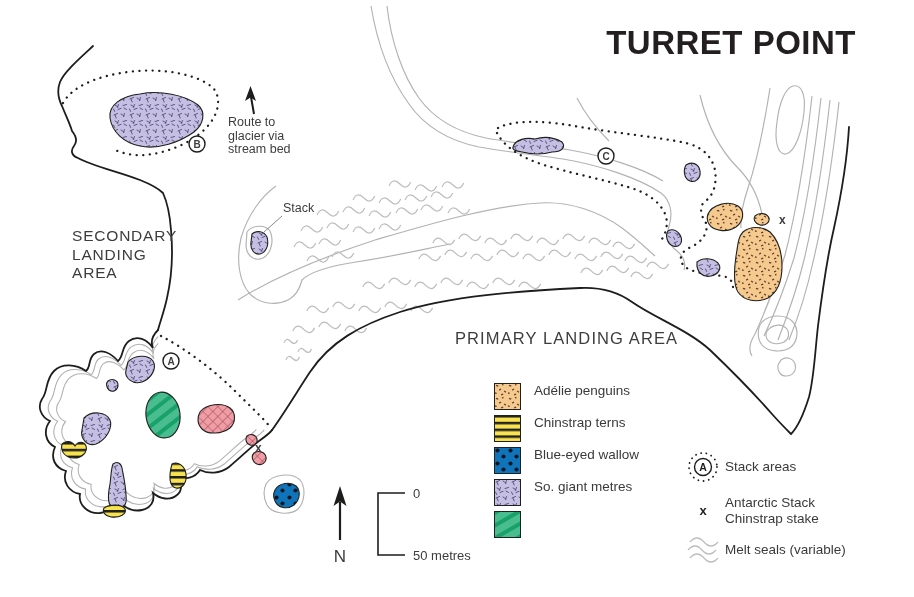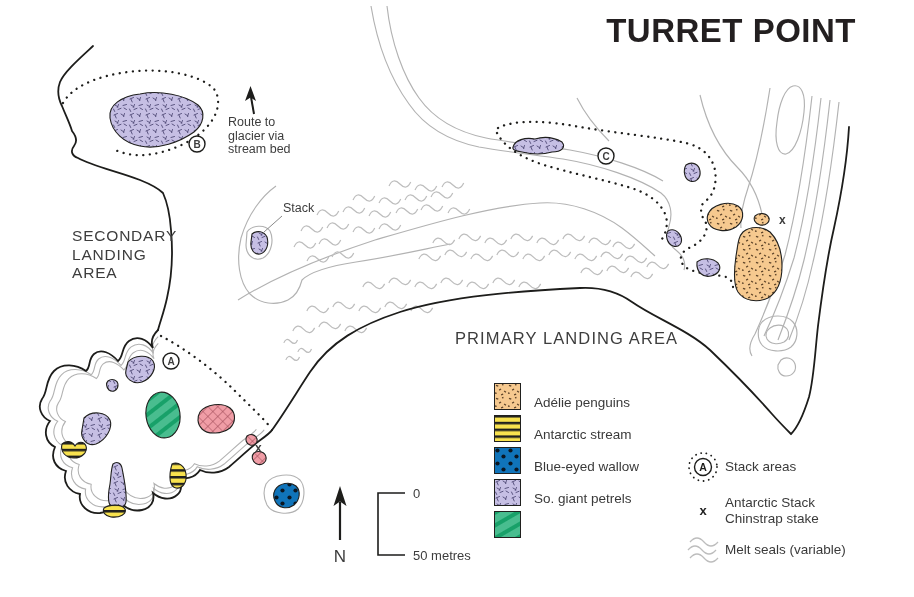--- a/index.html
+++ b/index.html
@@ -1,25 +1,25 @@
 <!DOCTYPE html>
 <html><head>
 <meta charset="utf-8">
 <style>
   html,body{margin:0;padding:0;background:#ffffff;}
   .canvas{position:relative;width:914px;height:597px;background:#ffffff;overflow:hidden;
           font-family:"Liberation Sans",sans-serif;}
   .canvas svg{display:block;}
   #mapsvg{position:absolute;left:0;top:0;}
   #mapsvg text{font-family:"Liberation Sans",sans-serif;fill:#3d3d3d;}
-  .title{position:absolute;top:12px;right:58px;font-size:33px;font-weight:700;
+  .title{position:absolute;top:24px;right:58px;font-size:33px;font-weight:700;
          letter-spacing:.5px;color:#231f20;white-space:nowrap;}
   
   .legend-species{position:absolute;left:494px;top:383px;}
-  .lrow{display:flex;align-items:flex-end;margin-bottom:5px;}
+  .lrow{display:flex;align-items:flex-start;margin-bottom:5px;}
   .lrow.twoline{align-items:flex-start;}
   .swatch{flex:0 0 auto;}
   .llabel{margin-left:13px;font-size:13.5px;color:#3a3a3a;line-height:15.5px;}
   
   .legend-symbols{position:absolute;left:683px;top:448px;}
   .srow{display:flex;align-items:center;margin-bottom:9px;}
   .srow .iconbox{width:40px;display:flex;justify-content:center;flex:0 0 auto;}
   .srow .llabel{margin-left:2px;}
   .stake-glyph{font-size:13px;font-weight:600;color:#222;}
 </style>
@@ -247,33 +247,33 @@
   <div class="lrow">
     <svg class="swatch" width="27" height="27">
           <rect x="0.5" y="0.5" width="26" height="26" fill="url(#pat-adelie)" stroke="#20201e"></rect>
         </svg>
     <div class="llabel">Adélie penguins</div>
   </div>
   <div class="lrow">
     <svg class="swatch" width="27" height="27">
           <rect x="0.5" y="0.5" width="26" height="26" fill="url(#pat-terns)" stroke="#20201e"></rect>
         </svg>
-    <div class="llabel">Antarctic stream</div>
+    <div class="llabel">Chinstrap terns</div>
   </div>
   <div class="lrow">
     <svg class="swatch" width="27" height="27">
           <rect x="0.5" y="0.5" width="26" height="26" fill="url(#pat-shags)" stroke="#20201e"></rect>
         </svg>
     <div class="llabel">Blue-eyed wallow</div>
   </div>
   <div class="lrow">
     <svg class="swatch" width="27" height="27">
           <rect x="0.5" y="0.5" width="26" height="26" fill="url(#pat-petrels)" stroke="#20201e"></rect>
         </svg>
-    <div class="llabel">So. giant petrels</div>
+    <div class="llabel">So. giant metres</div>
   </div>
   <div class="lrow twoline">
     <svg class="swatch" width="27" height="27">
           <rect x="0.5" y="0.5" width="26" height="26" fill="url(#pat-seals)" stroke="#20201e"></rect>
         </svg>
   </div>
 </div>
 
 <div class="legend-symbols">
   <div class="srow">

